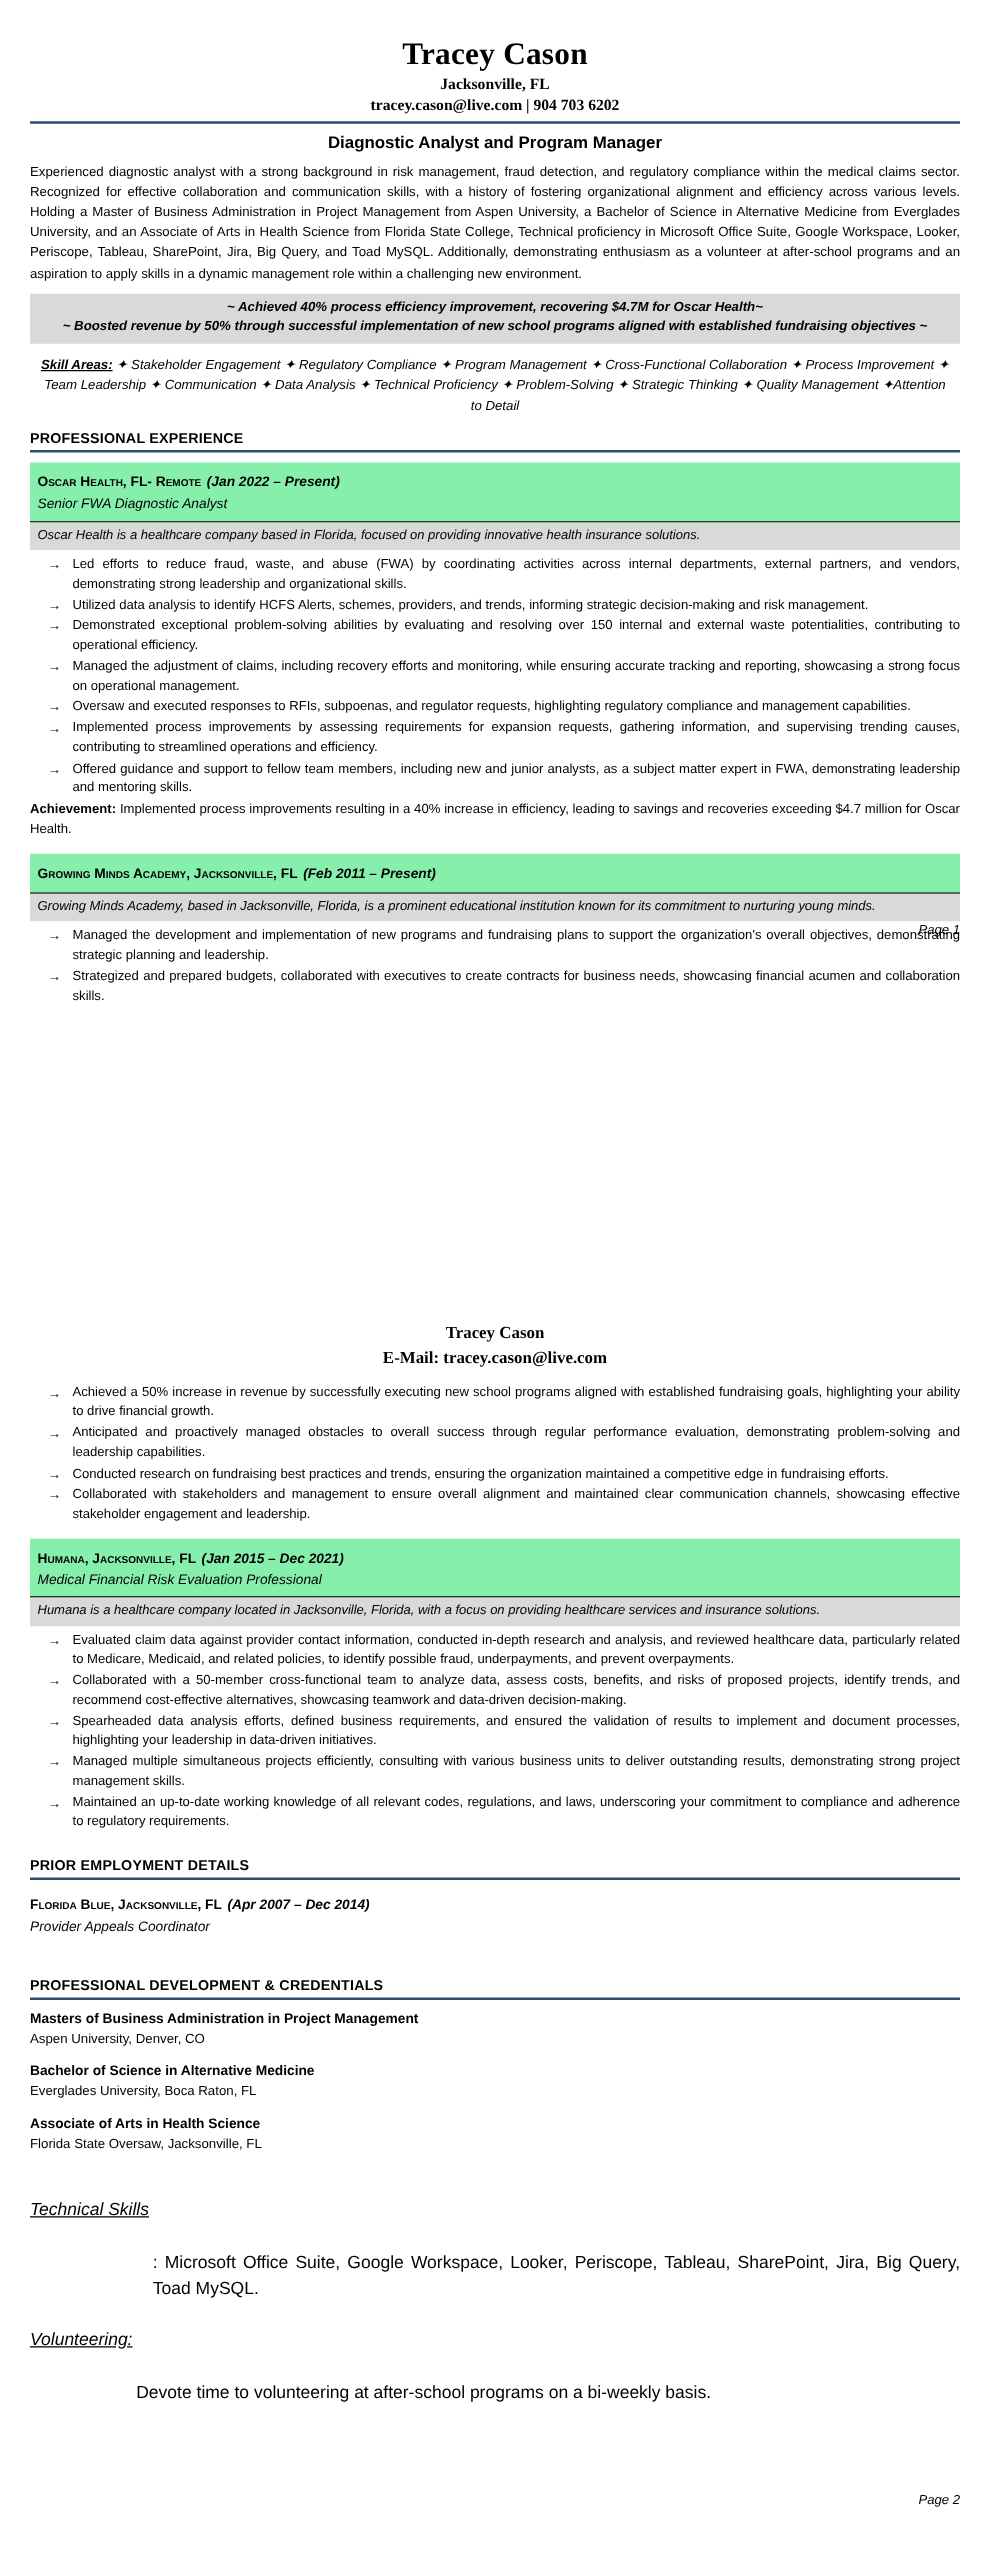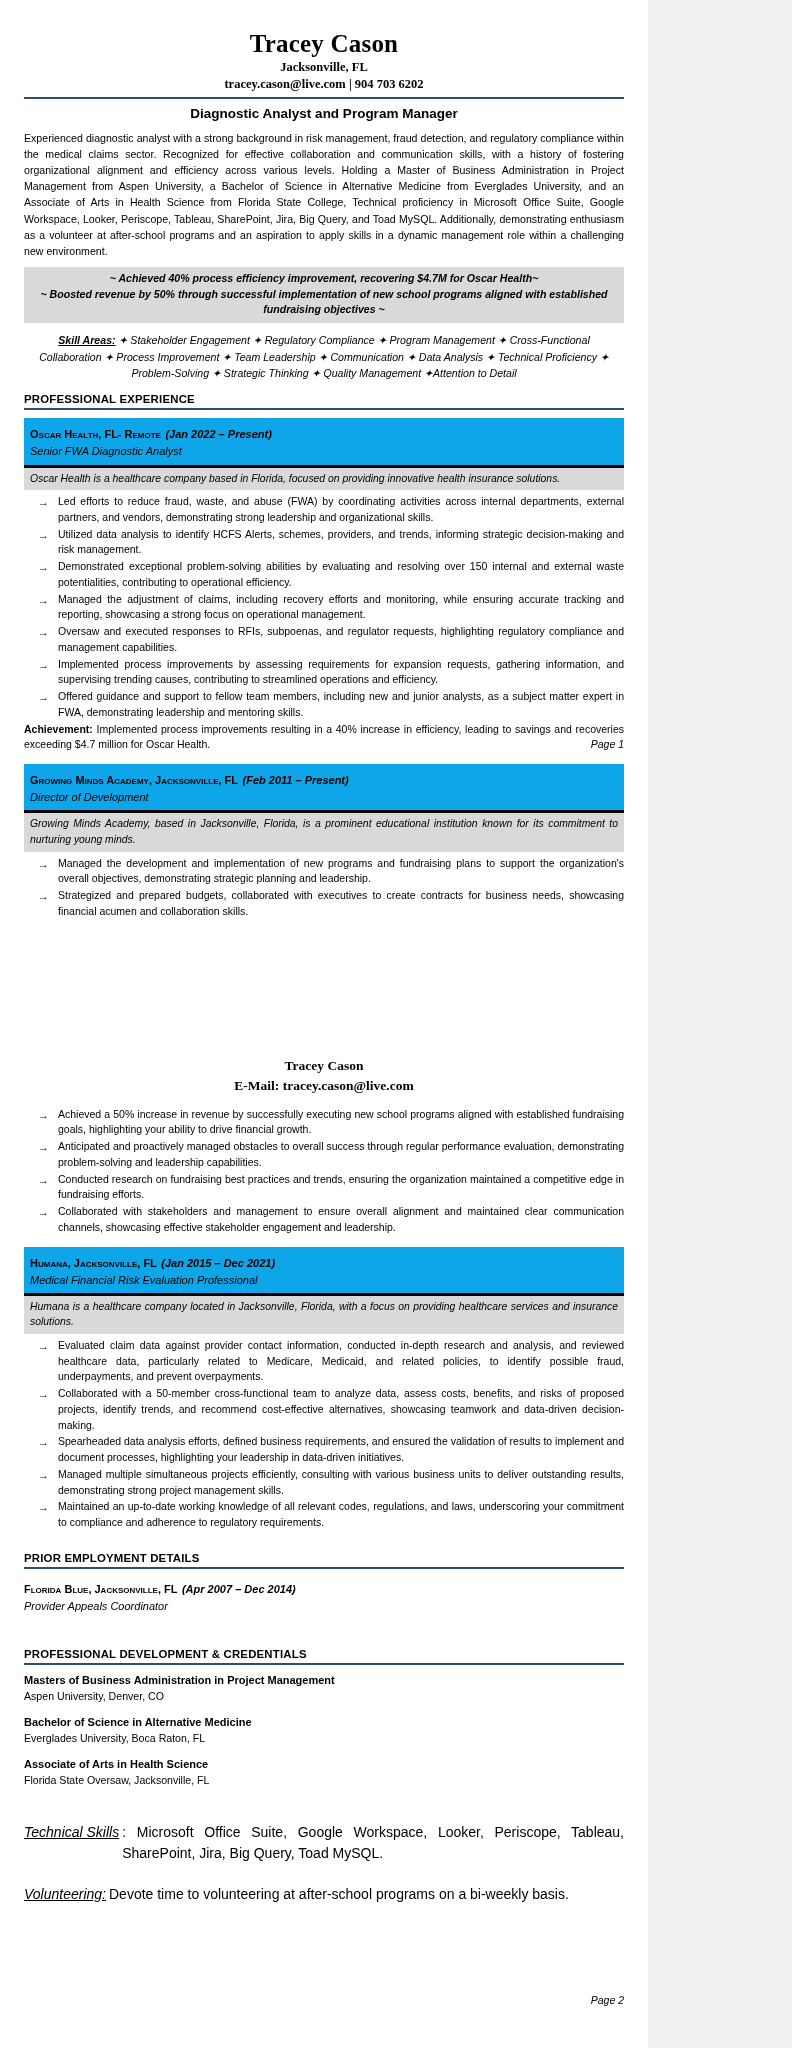--- a/index.html
+++ b/index.html
@@ -6,21 +6,21 @@
     margin: 0;
     padding: 0;
     background: #f0f0f0;
   }
   body {
     width: 792px;
     font-family: "Liberation Sans", sans-serif;
     color: #000;
   }
   .page {
-    width: 648px;
+    width: 792px;
     background: #ffffff;
     box-sizing: border-box;
     padding: 0 24px;
     position: relative;
   }
   #page1 { height: 1000px; padding-top: 30px; }
   #page2 { height: 1048px; padding-top: 0; }
 
   
   .doc-name {
@@ -91,24 +91,24 @@
     letter-spacing: 0.2px;
     margin: 0 0 3px 0;
   }
   .section-rule {
     border-top: 2.5px solid #2e4d70;
     margin: 0 0 8px 0;
   }
 
   
   .job-header {
-    background: #0ea5e9;
+    background: #86efac;
     padding: 4px 6px 5px 6px;
     line-height: 1.38;
-    border-bottom: 3px solid #000000;
+    border-bottom: 1px solid #000000;
   }
   .job-company {
     font-size: 11px;
     font-weight: bold;
     font-variant: small-caps;
     display: inline;
   }
   .job-dates {
     font-size: 11px;
     font-weight: bold;
@@ -192,20 +192,21 @@
   }
   .extra-label {
     font-style: italic;
     text-decoration: underline;
     white-space: nowrap;
     flex: 0 0 auto;
   }
   .extra-val {
     padding-left: 3px;
     text-align: justify;
+    margin-top: 42px;
   }
 
   .page-footer {
     position: absolute;
     right: 24px;
     font-style: italic;
     font-size: 10.5px;
   }
   #p1-footer { bottom: 250px; }
   #p2-footer { bottom: 42px; }
@@ -259,21 +260,20 @@
     </ul>
     <div class="achievement">
       <span class="ach-label">Achievement:</span><span> Implemented process improvements resulting in a 40% increase in efficiency, leading to savings and recoveries exceeding $4.7 million for Oscar Health.</span>
     </div>
   </div>
 
   <div class="job-block">
     <div class="job-header">
       <span class="job-company">Growing Minds Academy, Jacksonville, FL</span>
       <span class="job-dates">(Feb 2011 – Present)</span>
-      <span class="job-title">Director of Development</span>
     </div>
     <div class="job-desc">Growing Minds Academy, based in Jacksonville, Florida, is a prominent educational institution known for its commitment to nurturing young minds.</div>
     <ul class="bullets">
       <li><span class="arrow">→</span><span>Managed the development and implementation of new programs and fundraising plans to support the organization's overall objectives, demonstrating strategic planning and leadership.</span></li>
       <li><span class="arrow">→</span><span>Strategized and prepared budgets, collaborated with executives to create contracts for business needs, showcasing financial acumen and collaboration skills.</span></li>
     </ul>
   </div>
 
   <div class="page-footer" id="p1-footer">Page 1</div>
 </div>

